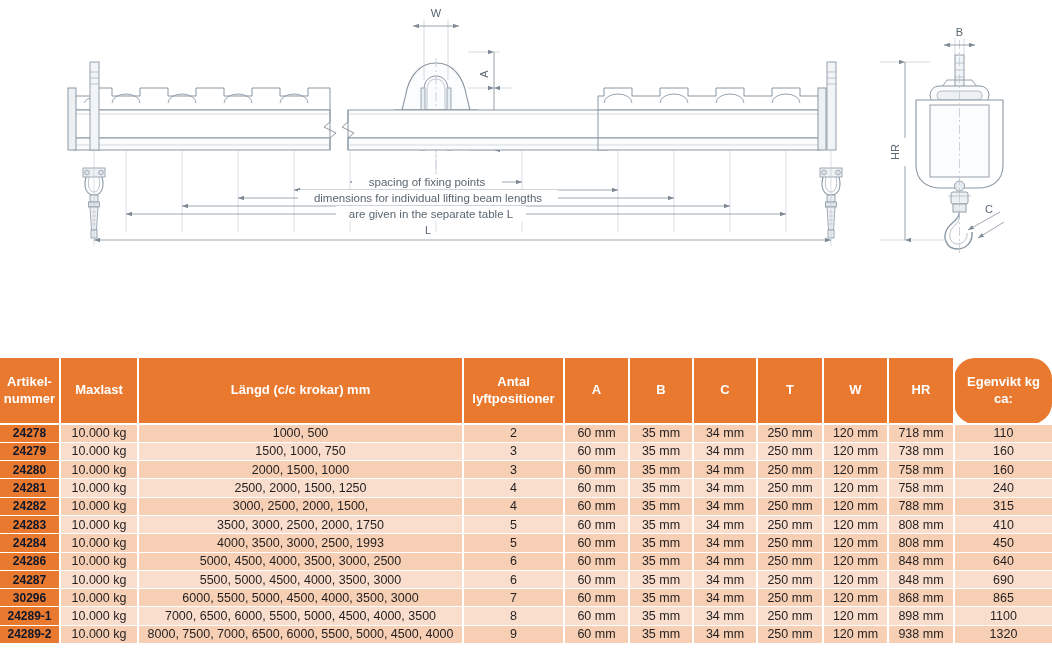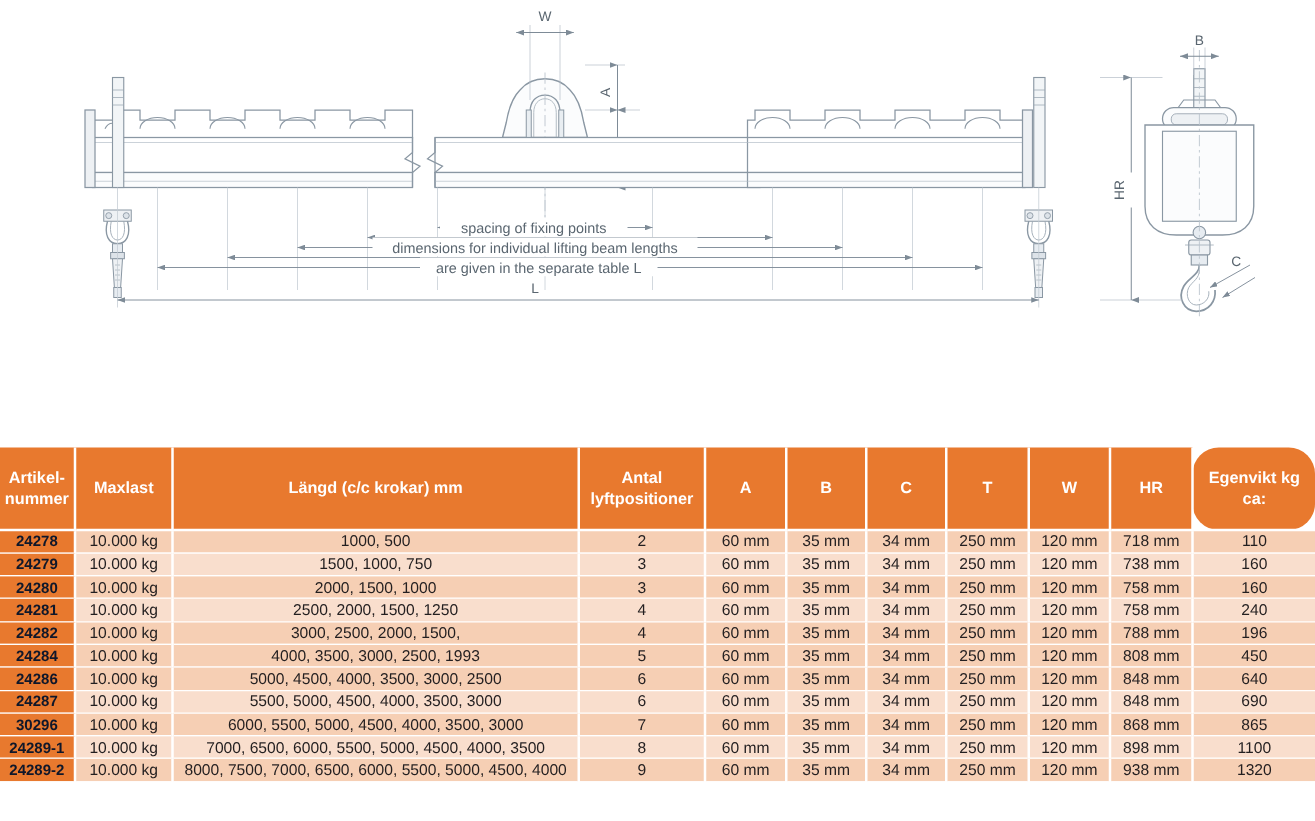--- a/index.html
+++ b/index.html
@@ -416,21 +416,34 @@
             <td class="artnr">24282</td>
             <td>10.000 kg</td>
             <td>3000, 2500, 2000, 1500,</td>
             <td>4</td>
             <td>60 mm</td>
             <td>35 mm</td>
             <td>34 mm</td>
             <td>250 mm</td>
             <td>120 mm</td>
             <td>788 mm</td>
-            <td>196</td>
+            <td>315</td>
+          </tr>
+          <tr class="odd">
+            <td class="artnr">24283</td>
+            <td>10.000 kg</td>
+            <td>3500, 3000, 2500, 2000, 1750</td>
+            <td>5</td>
+            <td>60 mm</td>
+            <td>35 mm</td>
+            <td>34 mm</td>
+            <td>250 mm</td>
+            <td>120 mm</td>
+            <td>808 mm</td>
+            <td>410</td>
           </tr>
           <tr class="even">
             <td class="artnr">24284</td>
             <td>10.000 kg</td>
             <td>4000, 3500, 3000, 2500, 1993</td>
             <td>5</td>
             <td>60 mm</td>
             <td>35 mm</td>
             <td>34 mm</td>
             <td>250 mm</td>

